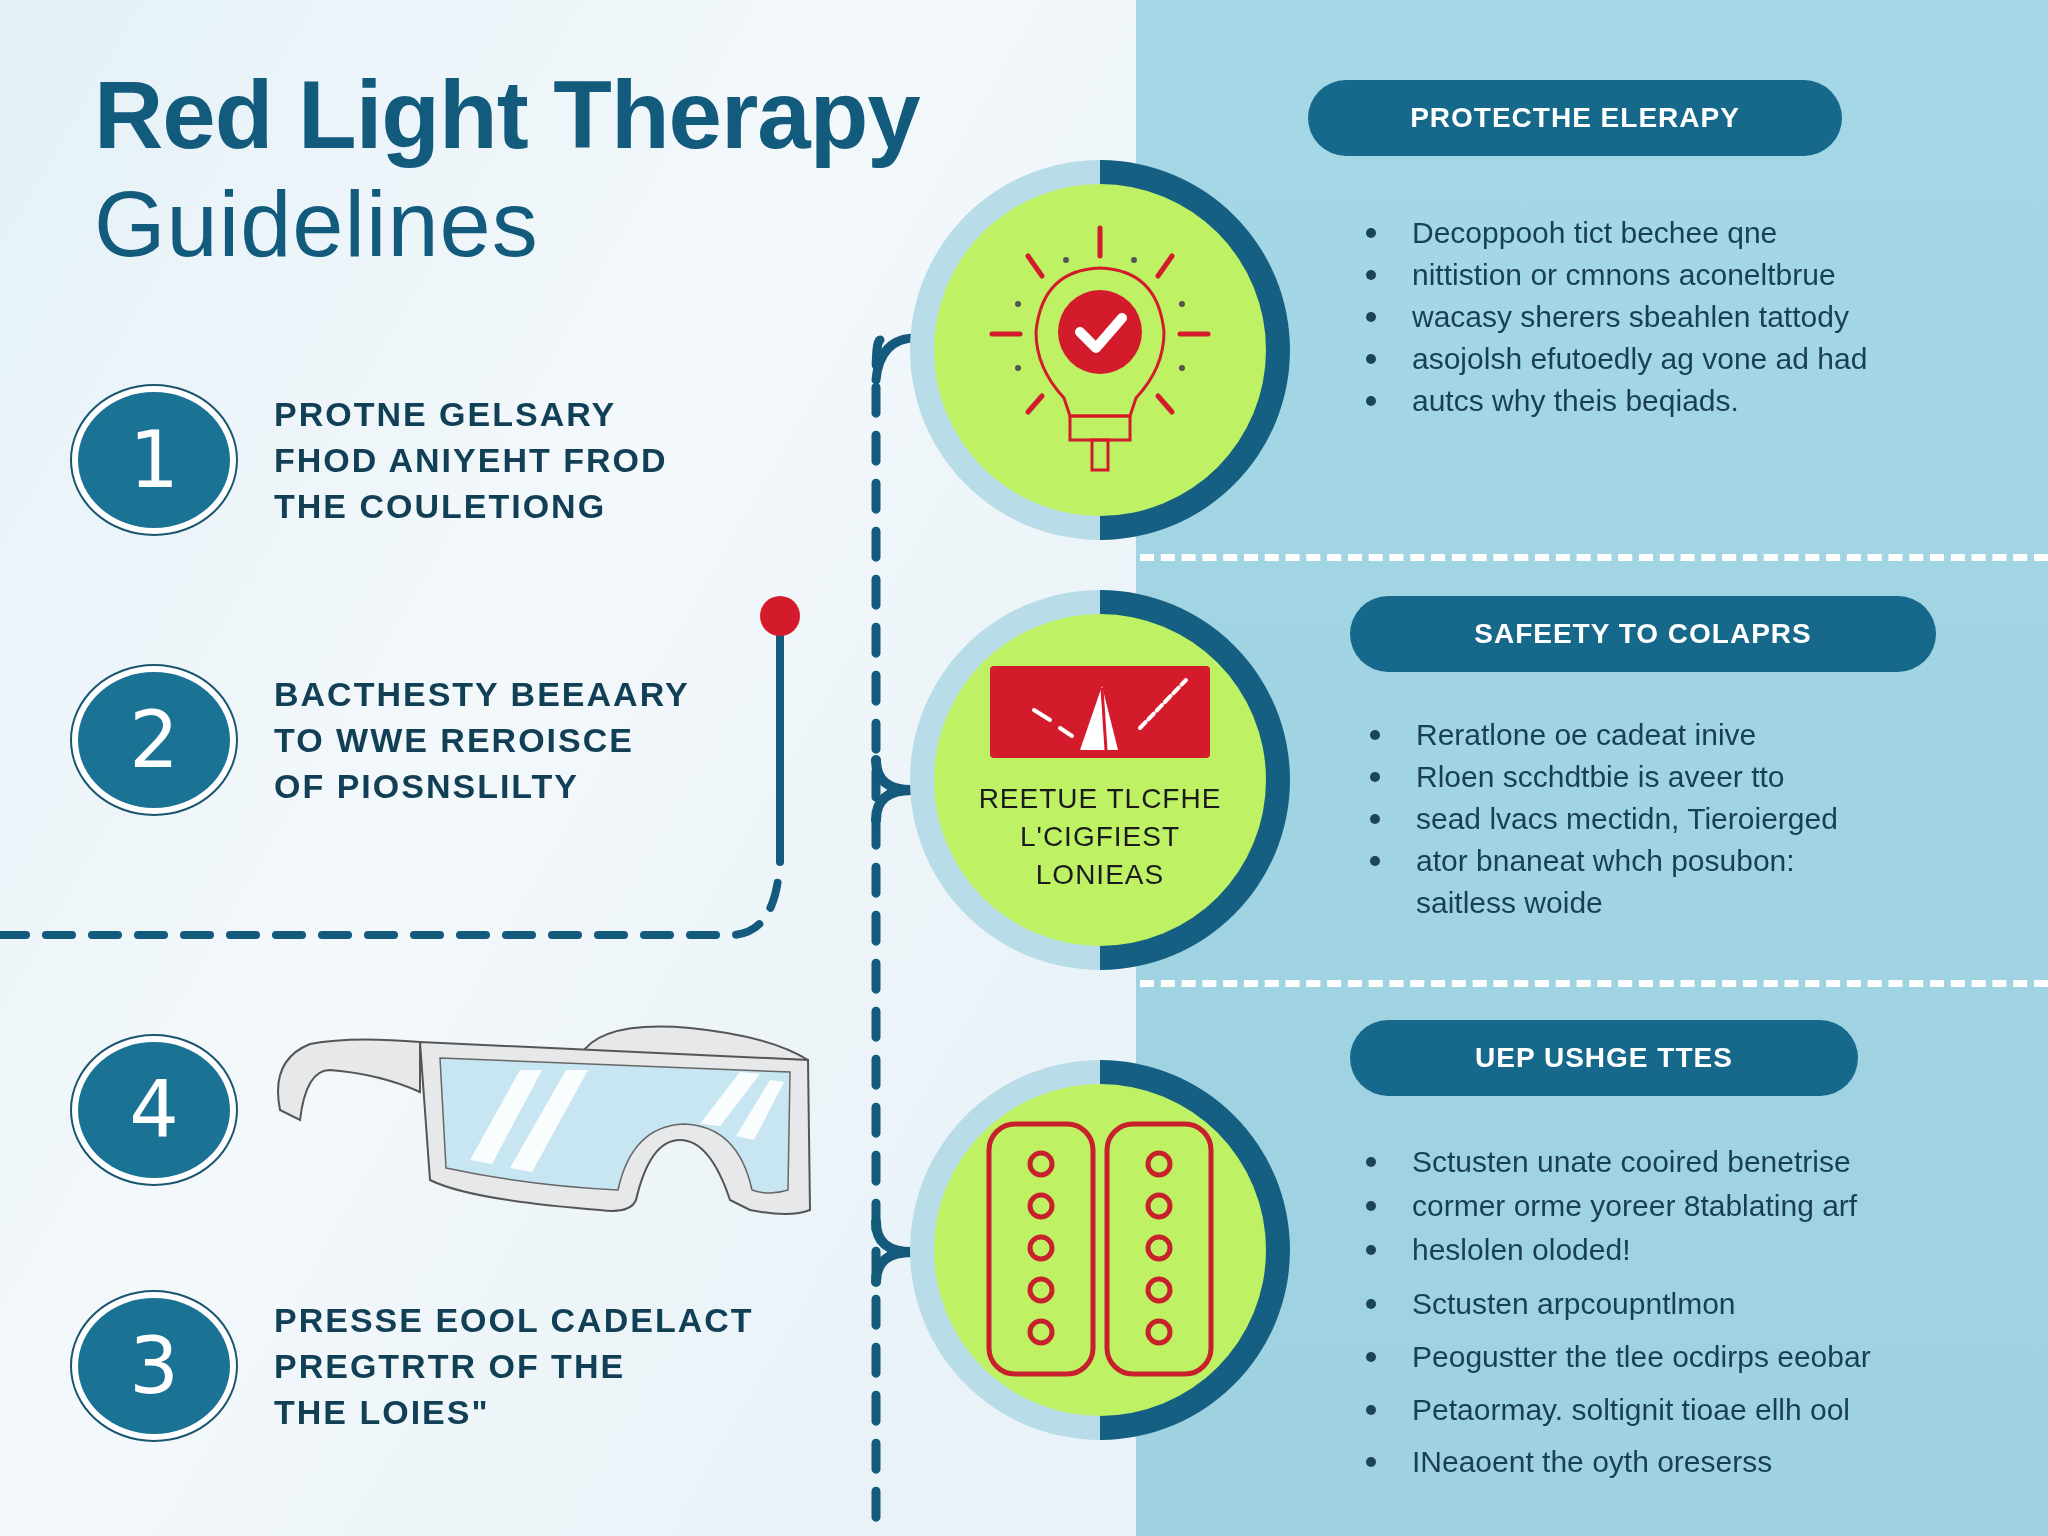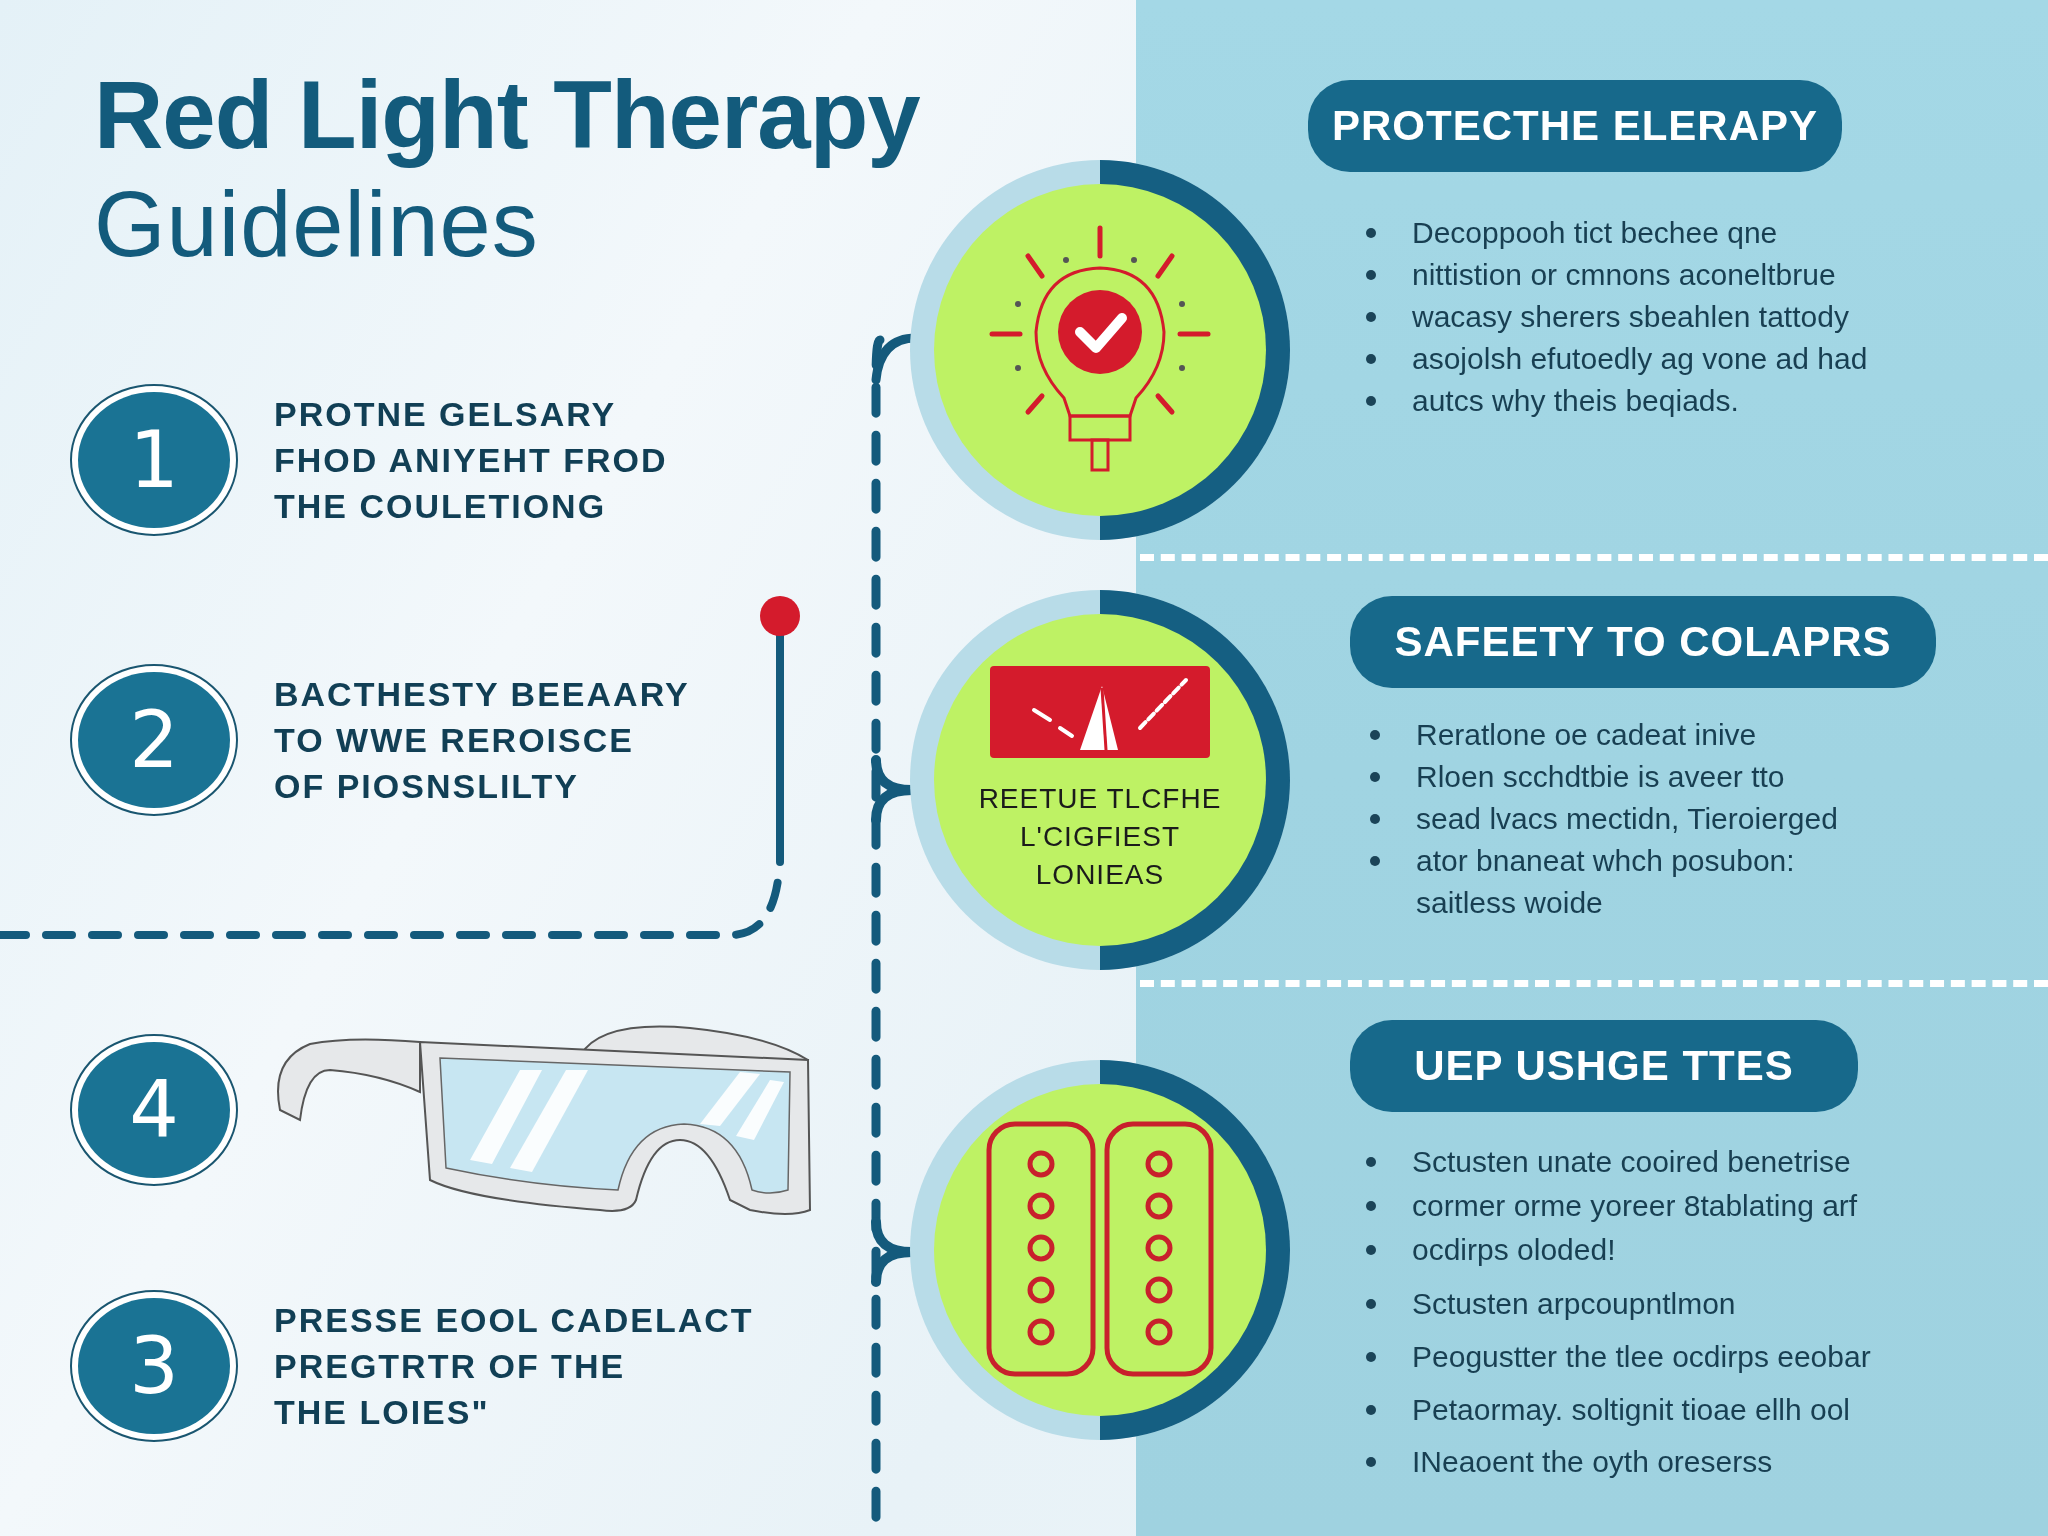--- a/index.html
+++ b/index.html
@@ -58,22 +58,22 @@
   }
   .circle-ring-dark {
     position: absolute; inset: 0; border-radius: 50%;
     background: conic-gradient(#155f82 0deg 180deg, transparent 180deg 360deg);
   }
   .circle-inner {
     position: absolute; inset: 24px; border-radius: 50%; background: #bef264;
     display: flex; flex-direction: column; align-items: center; justify-content: center;
   }
   .pill {
-    position: absolute; height: 92px; border-radius: 42px; background: #17698b;
-    color: #ffffff; font-weight: 700; font-size: 42px; letter-spacing: 1px;
+    position: absolute; height: 76px; border-radius: 42px; background: #17698b;
+    color: #ffffff; font-weight: 700; font-size: 28px; letter-spacing: 1px;
     display: flex; align-items: center; justify-content: center; white-space: nowrap;
   }
   .bullets {
     position: absolute; list-style: none; font-size: 30px; color: #183f52;
   }
   .bullets li { position: relative; padding-left: 46px; white-space: nowrap; }
   .bullets li.b::before {
     content: ""; position: absolute; left: 0; top: 50%; width: 10px; height: 10px;
     margin-top: -5px; border-radius: 50%; background: #1b4458;
   }
@@ -241,18 +241,18 @@
   <li class="b">Rloen scchdtbie is aveer tto</li>
   <li class="b">sead lvacs mectidn, Tieroierged</li>
   <li class="b">ator bnaneat whch posubon:</li>
   <li>saitless woide</li>
 </ul>
 
 <div class="pill" style="left:1350px; top:1020px; width:508px;">UEP USHGE TTES</div>
 <ul class="bullets" style="left:1366px; top:1140px;">
   <li class="b" style="line-height:44px;">Sctusten unate cooired benetrise</li>
   <li class="b" style="line-height:44px;">cormer orme yoreer 8tablating arf</li>
-  <li class="b" style="line-height:44px;">ocdirps oloded!</li>
+  <li class="b" style="line-height:44px;">heslolen oloded!</li>
   <li class="b" style="line-height:52px; margin-top:6px;">Sctusten arpcoupntlmon</li>
   <li class="b" style="line-height:54px;">Peogustter the tlee ocdirps eeobar</li>
   <li class="b" style="line-height:52px;">Petaormay. soltignit tioae ellh ool</li>
   <li class="b" style="line-height:52px;">INeaoent the oyth oreserss</li>
 </ul>
 
 </body></html>

